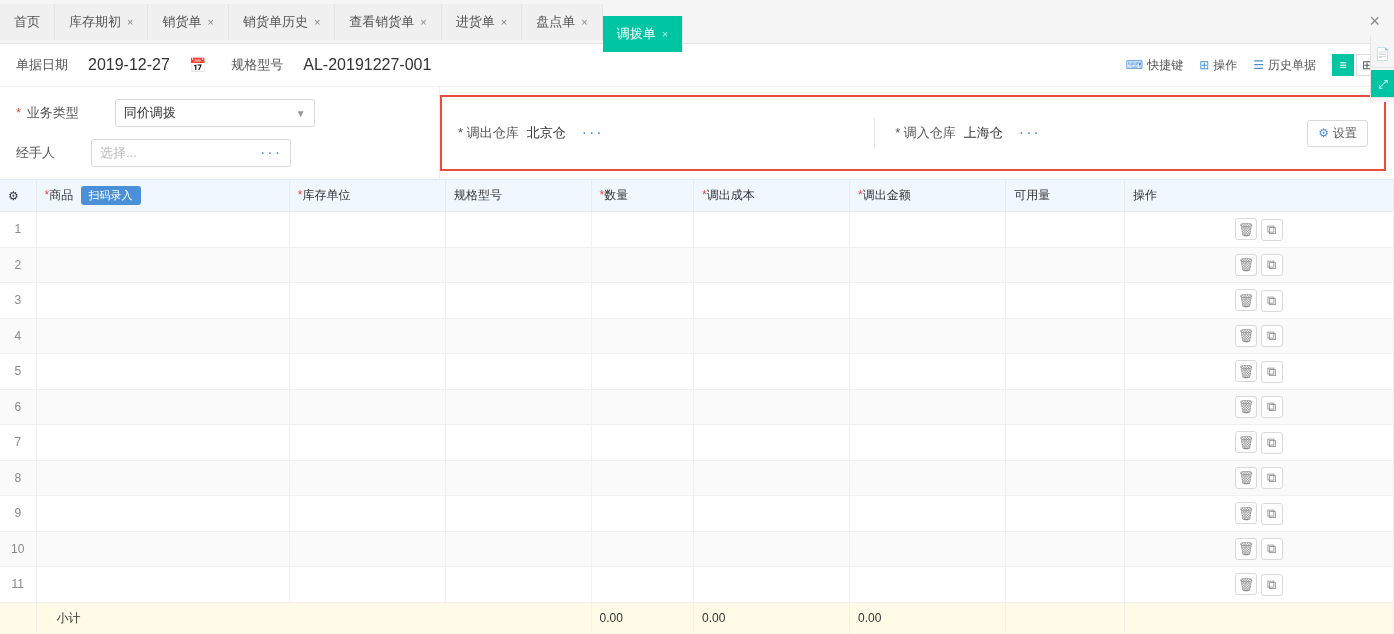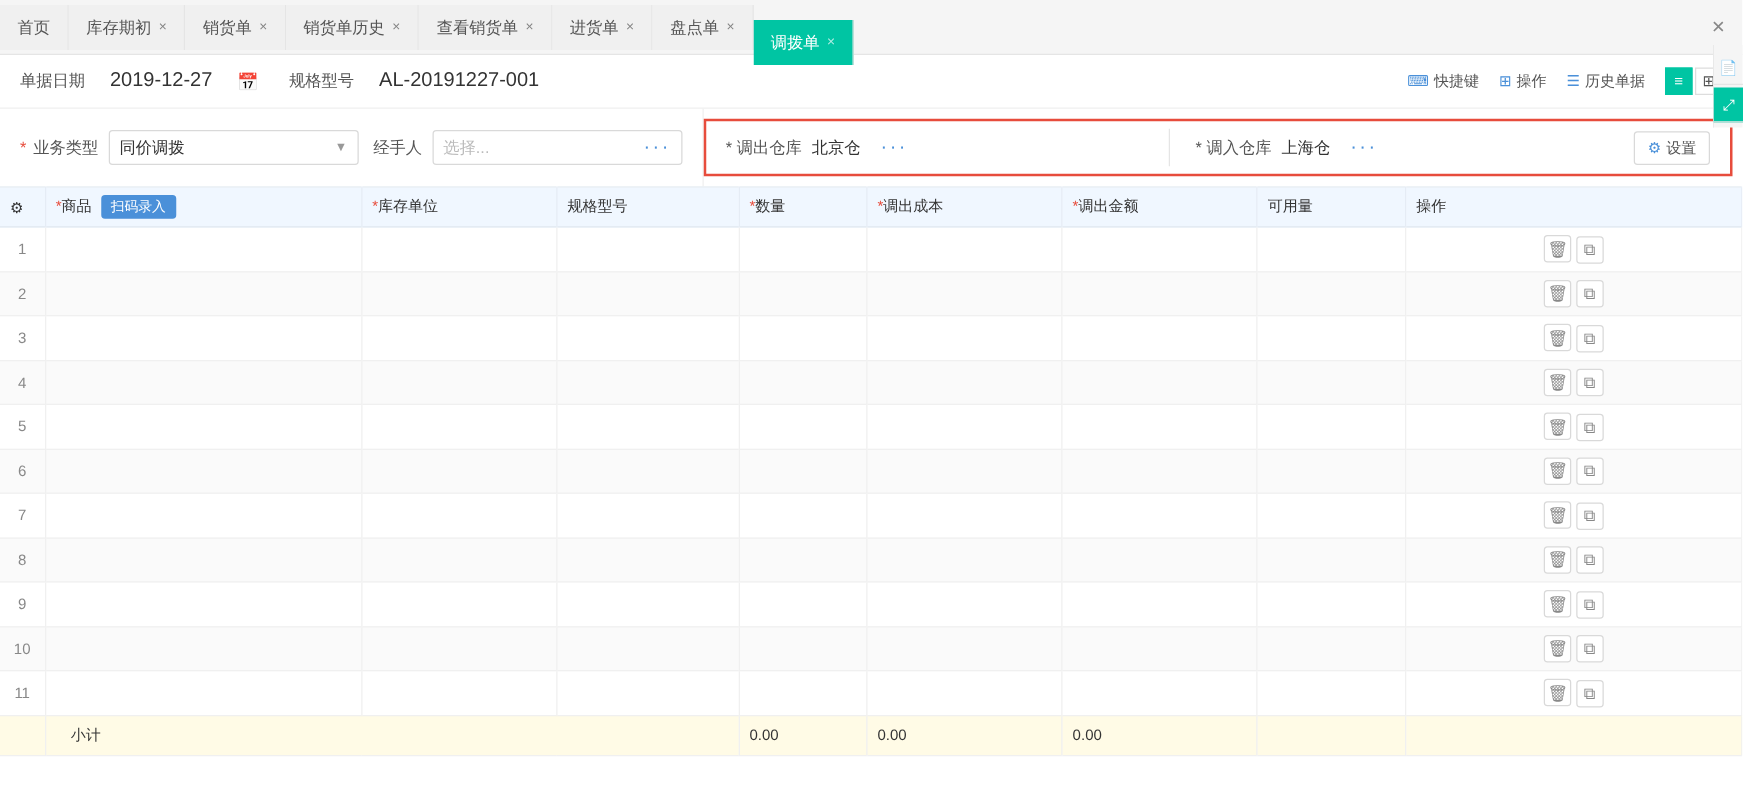--- a/index.html
+++ b/index.html
@@ -92,20 +92,21 @@
 
     
     .form-row2 {
       display: flex;
       align-items: stretch;
       padding: 0;
     }
     .form-left {
       padding: 12px 16px;
       display: flex;
+      flex-direction: column;
       gap: 12px;
       min-width: 440px;
       border-right: 1px solid #f0f0f0;
     }
     .form-field {
       display: flex;
       align-items: center;
       gap: 8px;
     }
     .form-field label { color: #555; white-space: nowrap; font-size: 13px; }
@@ -113,20 +114,21 @@
     .field-value-box {
       border: 1px solid #d9d9d9;
       border-radius: 3px;
       padding: 4px 8px;
       min-width: 200px;
       display: flex;
       align-items: center;
       justify-content: space-between;
       cursor: pointer;
       background: #fff;
+      margin-left: 28px;
     }
     .field-value-box .arrow { color: #999; font-size: 10px; }
     .field-value-box .dots { color: #4a90d9; font-size: 16px; letter-spacing: 2px; }
     .field-placeholder { color: #bbb; }
 
     
     .warehouse-section {
       flex: 1;
       border: 2px solid #e74c3c;
       margin: 8px 8px 8px 0;

